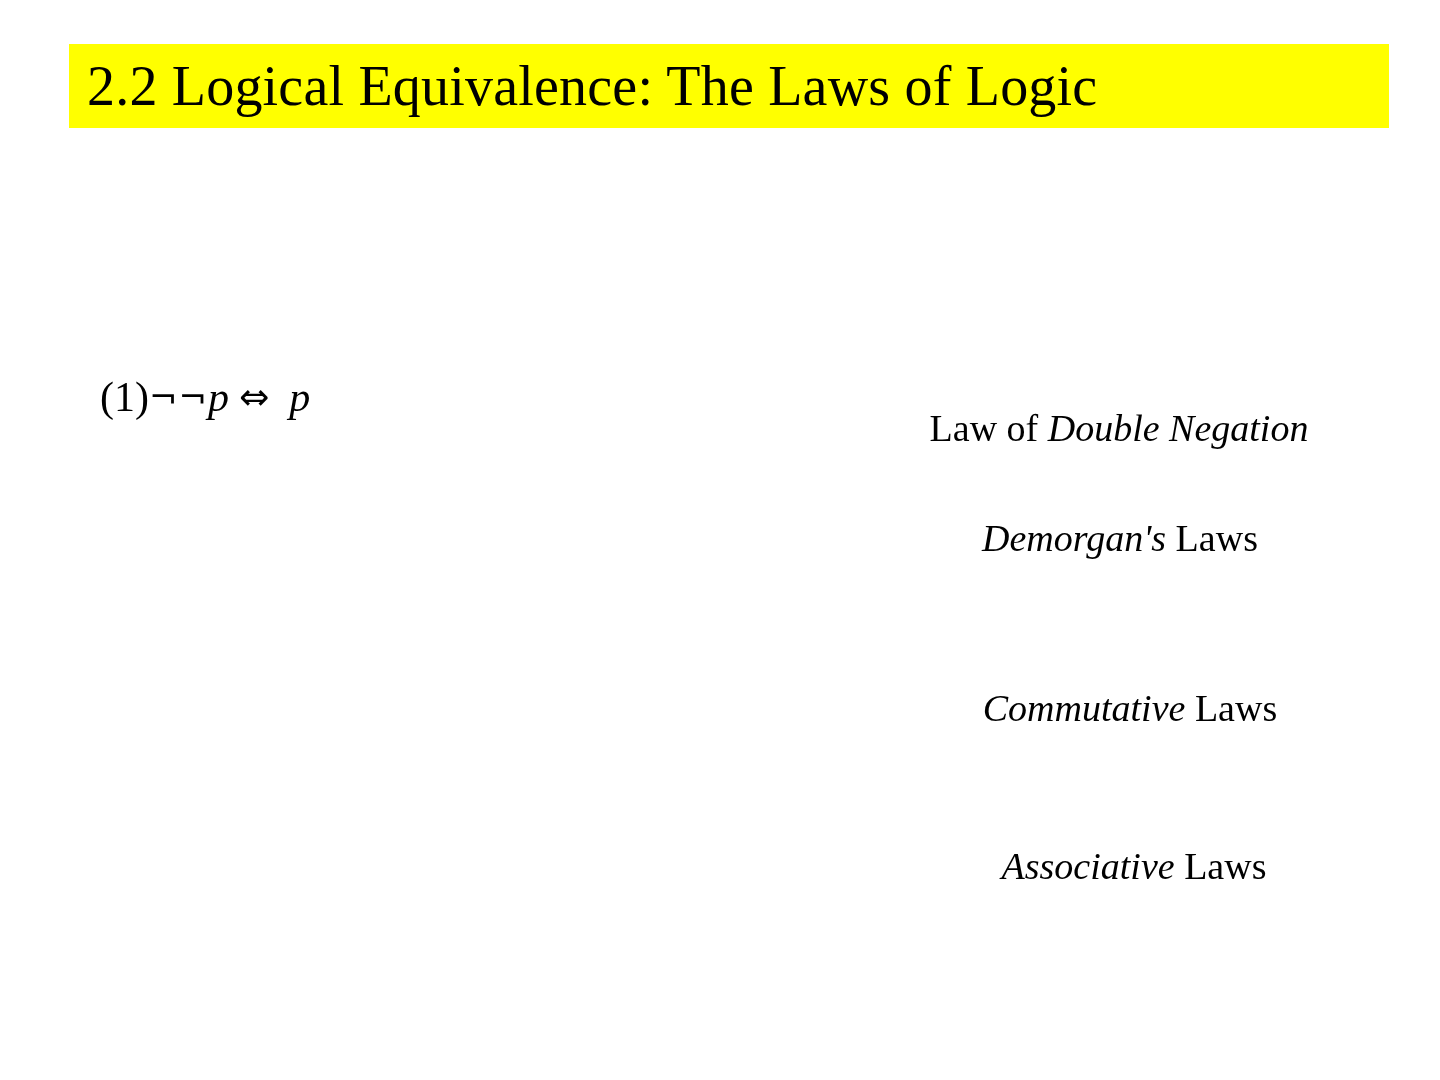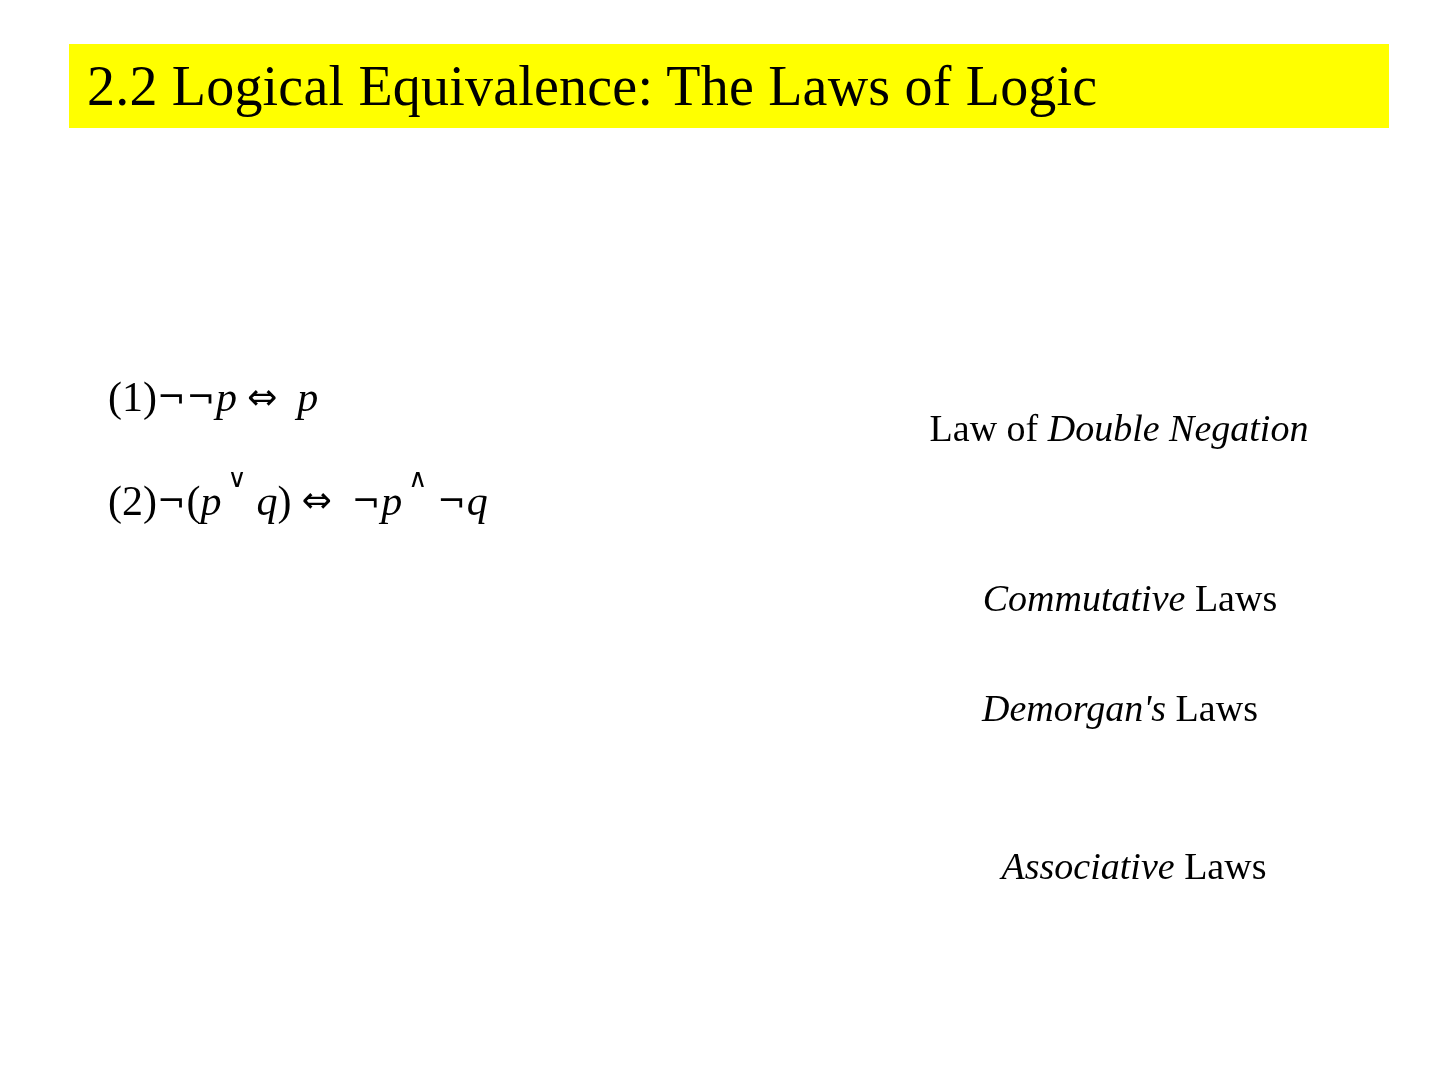--- a/index.html
+++ b/index.html
@@ -49,21 +49,21 @@
   
   .body {
     position: absolute;
     left: 0;
     top: 355px;
     width: 1440px;
   }
 
   .laws-col {
     position: absolute;
-    left: 108px;
+    left: 100px;
     top: 0;
     width: 720px;
   }
   .names-col {
     position: absolute;
     left: 838px;
     top: 18px;
     width: 560px;
   }
 
@@ -125,40 +125,37 @@
   </div>
 
   <div class="body">
 
     <div class="laws-col">
 
       <div class="law-line">
         <span class="num">(1)</span><span class="neg">¬</span><span class="neg">¬</span><i>p</i><span class="iff">⇔</span><span class="sp"></span><i>p</i>
       </div>
 
-      <div class="law-line">
-        <span class="num">(2)</span><span class="neg">¬</span>(<i>p</i><span class="wedge">∨</span><i>q</i>)<span class="iff">⇔</span><span class="sp"></span><span class="neg">¬</span><i>p</i><span class="wedge">∧</span><span class="neg">¬</span><i>q</i>
-      </div>
 
 
 
 
 
 
     </div>
 
     <div class="names-col">
       <div class="name-line n1">
         <span>Law of </span><i>Double Negation</i><span></span>
       </div>
+      <div class="name-line n2">
+        <span></span><i>Demorgan's</i><span> Laws</span>
+      </div>
       <div class="name-line n3">
         <span></span><i>Commutative</i><span> Laws</span>
-      </div>
-      <div class="name-line n2">
-        <span></span><i>Demorgan's</i><span> Laws</span>
       </div>
       <div class="name-line n4">
         <span></span><i>Associative</i><span> Laws</span>
       </div>
     </div>
 
   </div>
 </div>
 
 </body></html>

